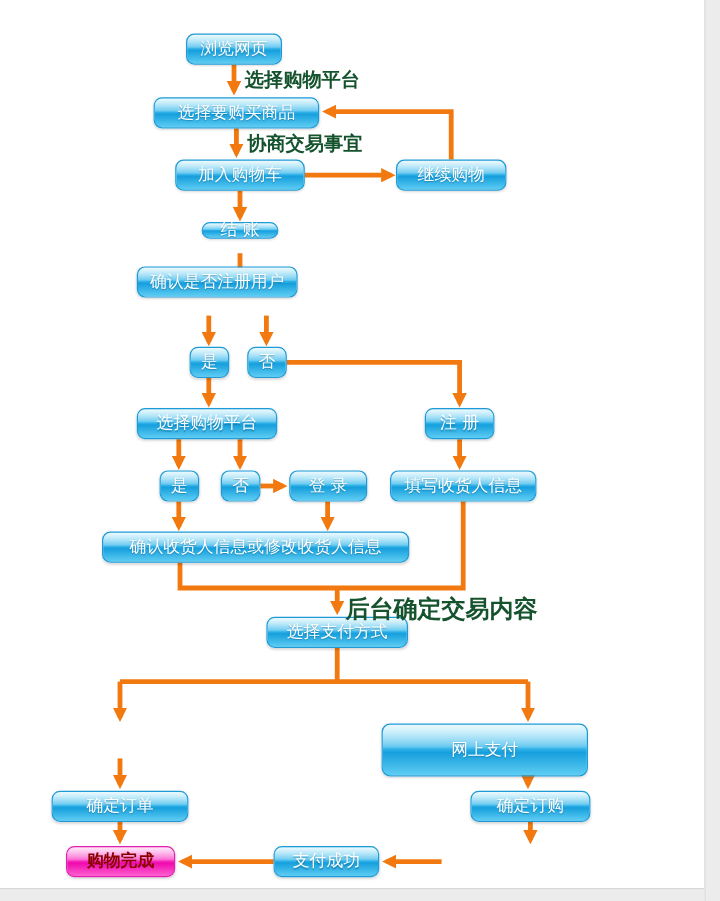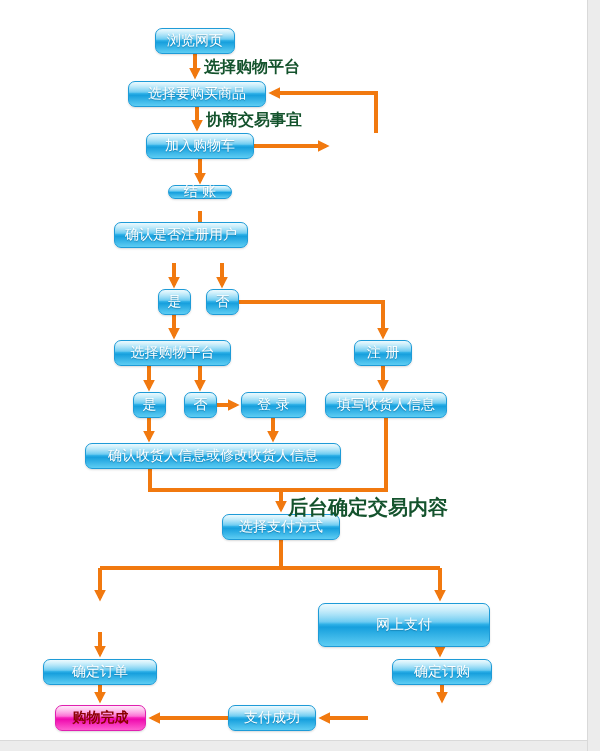--- a/index.html
+++ b/index.html
@@ -89,20 +89,21 @@
       <path d="M442 685 L442 700" marker-end="url(#ah)"></path>
       <path d="M368 718 L322 718" marker-end="url(#ah)"></path>
       <path d="M228 718 L152 718" marker-end="url(#ah)"></path>
       <path d="M100 685 L100 700" marker-end="url(#ah)"></path>
     </g>
   </svg>
 
   <div class="node" style="left:155px;top:28px;width:80px;height:26px">浏览网页</div>
   <div class="node" style="left:128px;top:81px;width:138px;height:26px">选择要购买商品</div>
   <div class="node" style="left:146px;top:133px;width:108px;height:26px">加入购物车</div>
+  <div class="node" style="left:330px;top:133px;width:92px;height:26px">继续购物</div>
   <div class="node" style="left:168px;top:185px;width:64px;height:14px">结 账</div>
   <div class="node" style="left:114px;top:222px;width:134px;height:26px">确认是否注册用户</div>
   <div class="node" style="left:158px;top:289px;width:33px;height:26px">是</div>
   <div class="node" style="left:206px;top:289px;width:33px;height:26px">否</div>
   <div class="node" style="left:114px;top:340px;width:117px;height:26px">选择购物平台</div>
   <div class="node" style="left:354px;top:340px;width:58px;height:26px">注 册</div>
   <div class="node" style="left:133px;top:392px;width:33px;height:26px">是</div>
   <div class="node" style="left:184px;top:392px;width:33px;height:26px">否</div>
   <div class="node" style="left:241px;top:392px;width:65px;height:26px">登 录</div>
   <div class="node" style="left:325px;top:392px;width:122px;height:26px">填写收货人信息</div>

